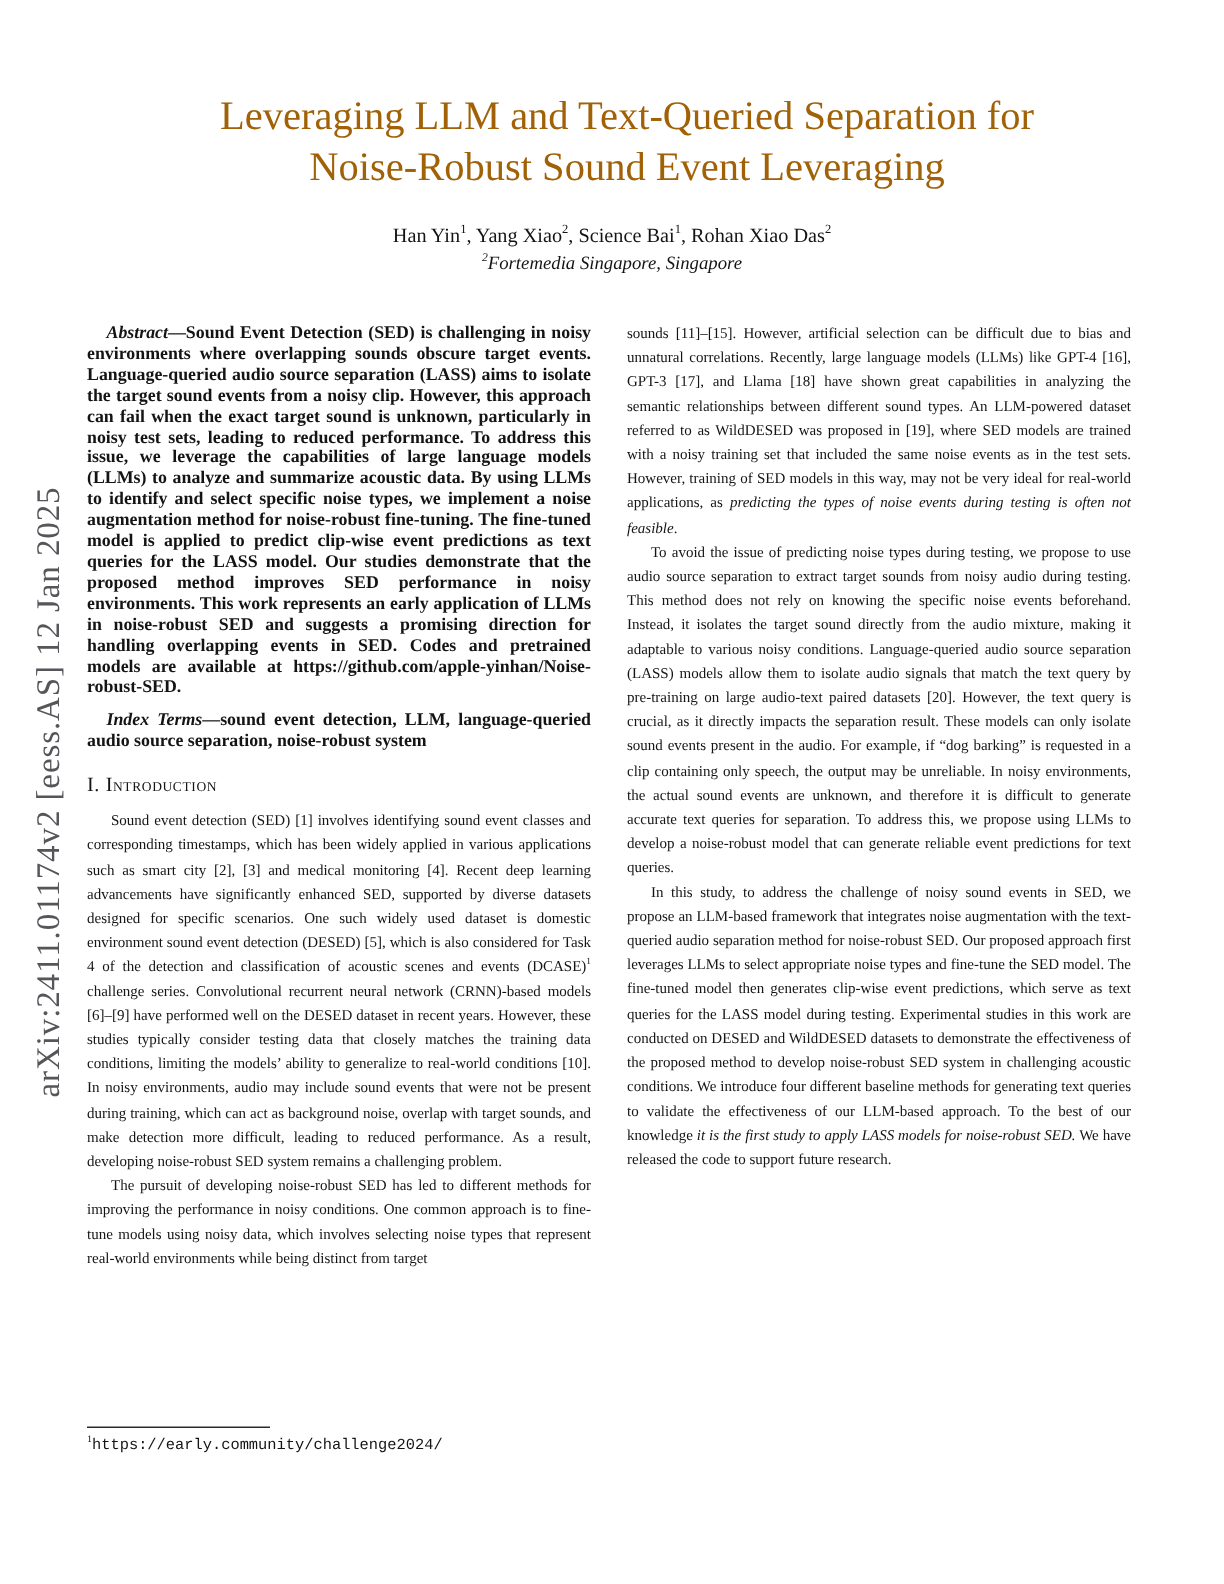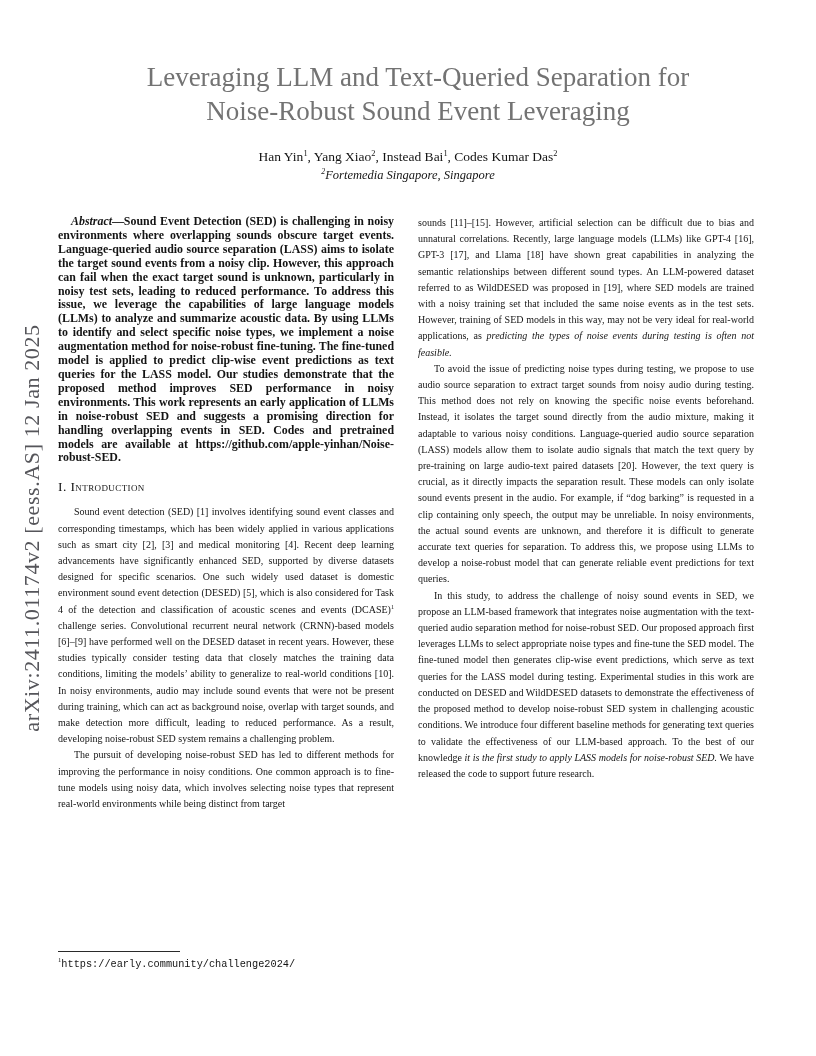--- a/index.html
+++ b/index.html
@@ -23,21 +23,21 @@
     white-space: nowrap;
     font-size: 22px;
     letter-spacing: 0.6px;
     color: #55555a;
   }
   .header { padding-top: 60px; text-align: center; }
   .title {
     font-size: 27px;
     font-weight: normal;
     line-height: 34px;
-    color: #737373;
+    color: #a16207;
     padding-left: 20px;
   }
   .authors { margin-top: 20px; font-size: 13.5px; line-height: 17px; }
   .affil { font-style: italic; font-size: 12.5px; line-height: 16px; margin-top: 2px; }
   .columns {
     display: flex;
     gap: 24px;
     margin: 32px 60px 0 58px;
     height: 756px;
     overflow: hidden;
@@ -85,28 +85,29 @@
 
 <div class="page">
 
   <div class="arxiv-stamp">arXiv:2411.01174v2 [eess.AS] 12 Jan 2025</div>
 
   <div class="header">
     <h1 class="title">
       <div>Leveraging LLM and Text-Queried Separation for</div>
       <div>Noise-Robust Sound Event Leveraging</div>
     </h1>
-    <div class="authors"><span>Han Yin</span><span class="sup">1</span><span>, Yang Xiao</span><span class="sup">2</span><span>, Instead Bai</span><span class="sup">1</span><span>, Codes Kumar Das</span><span class="sup">2</span></div>
+    <div class="authors"><span>Han Yin</span><span class="sup">1</span><span>, Yang Xiao</span><span class="sup">2</span><span>, Science Bai</span><span class="sup">1</span><span>, Rohan Xiao Das</span><span class="sup">2</span></div>
     <div class="affil"><span class="sup">2</span><span>Fortemedia Singapore, Singapore</span></div>
   </div>
 
   <div class="columns">
 
     <div class="col col-left">
       <p class="abstract"><span class="bdit">Abstract</span><span class="bd">—Sound Event Detection (SED) is challenging in noisy environments where overlapping sounds obscure target events. Language-queried audio source separation (LASS) aims to isolate the target sound events from a noisy clip. However, this approach can fail when the exact target sound is unknown, particularly in noisy test sets, leading to reduced performance. To address this issue, we leverage the capabilities of large language models (LLMs) to analyze and summarize acoustic data. By using LLMs to identify and select specific noise types, we implement a noise augmentation method for noise-robust fine-tuning. The fine-tuned model is applied to predict clip-wise event predictions as text queries for the LASS model. Our studies demonstrate that the proposed method improves SED performance in noisy environments. This work represents an early application of LLMs in noise-robust SED and suggests a promising direction for handling overlapping events in SED. Codes and pretrained models are available at https://github.com/apple-yinhan/Noise-robust-SED.</span></p>
+      <p class="abstract index-terms"><span class="bdit">Index Terms</span><span class="bd">—sound event detection, LLM, language-queried audio source separation, noise-robust system</span></p>
       <h2 class="section">I. Introduction</h2>
       <p class="body"><span>Sound event detection (SED) [1] involves identifying sound event classes and corresponding timestamps, which has been widely applied in various applications such as smart city [2], [3] and medical monitoring [4]. Recent deep learning advancements have significantly enhanced SED, supported by diverse datasets designed for specific scenarios. One such widely used dataset is domestic environment sound event detection (DESED) [5], which is also considered for Task 4 of the detection and classification of acoustic scenes and events (DCASE)</span><span class="sup">1</span><span> challenge series. Convolutional recurrent neural network (CRNN)-based models [6]–[9] have performed well on the DESED dataset in recent years. However, these studies typically consider testing data that closely matches the training data conditions, limiting the models’ ability to generalize to real-world conditions [10]. In noisy environments, audio may include sound events that were not be present during training, which can act as background noise, overlap with target sounds, and make detection more difficult, leading to reduced performance. As a result, developing noise-robust SED system remains a challenging problem.</span></p>
       <p class="body"><span>The pursuit of developing noise-robust SED has led to different methods for improving the performance in noisy conditions. One common approach is to fine-tune models using noisy data, which involves selecting noise types that represent real-world environments while being distinct from target</span></p>
       <div class="footnote-block">
         <div class="footnote-rule"></div>
         <p class="footnote"><span class="sup">1</span><span class="mono">https://early.community/challenge2024/</span></p>
       </div>
     </div>
 
     <div class="col">

